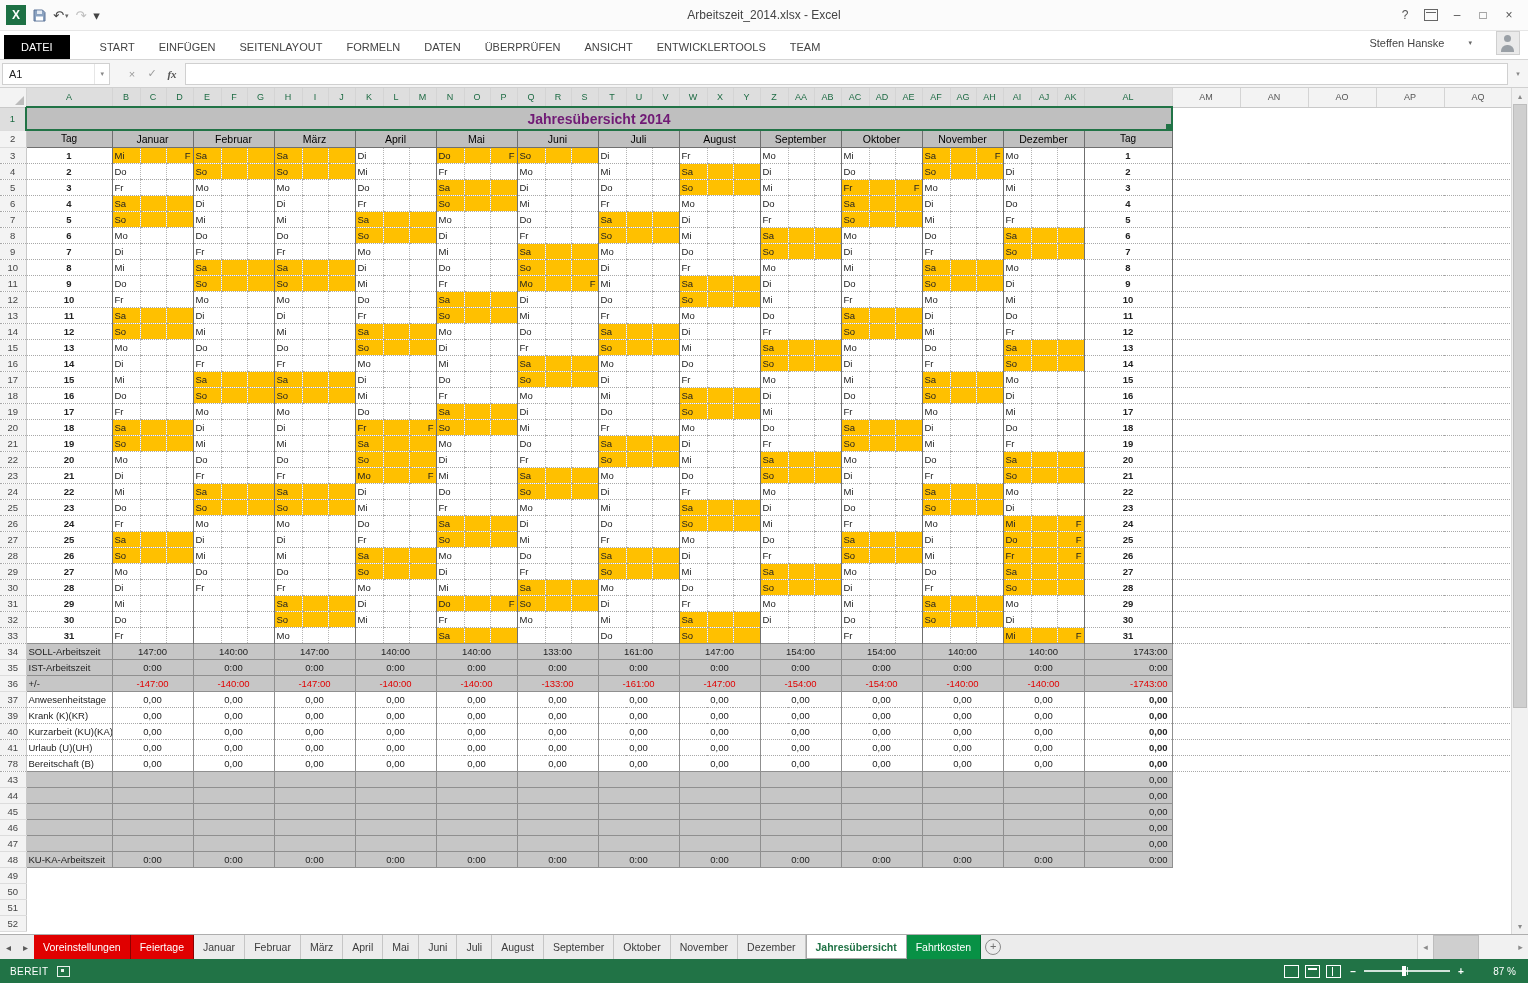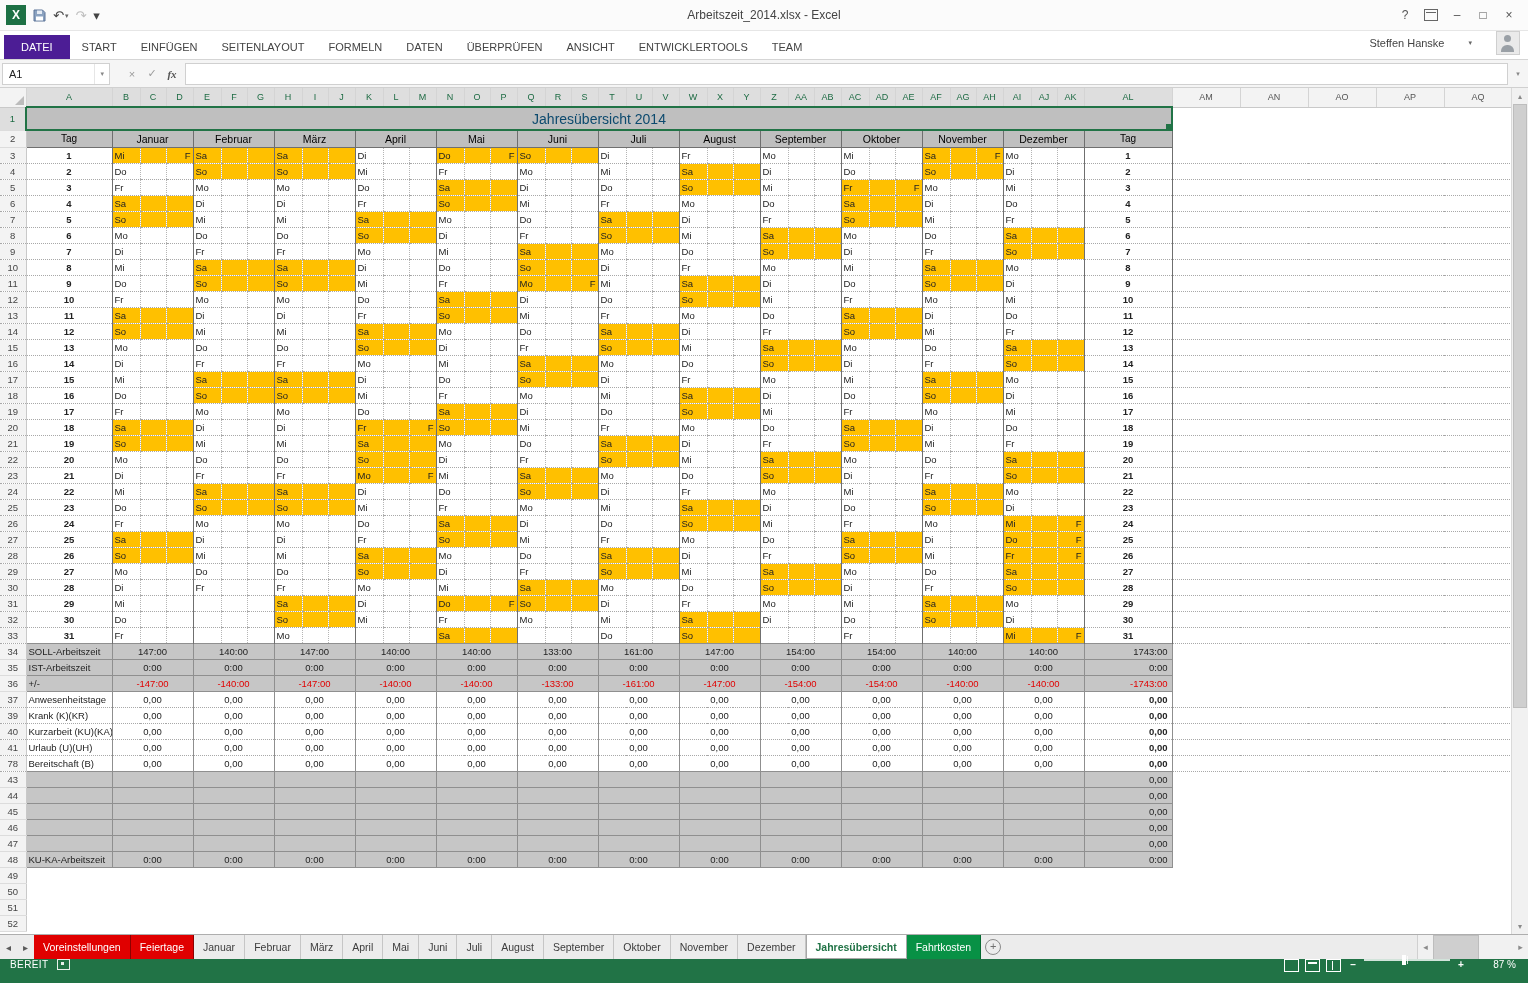--- a/index.html
+++ b/index.html
@@ -19,21 +19,21 @@
   .title-text{position:absolute;left:0;right:0;text-align:center;font-size:12px;color:#444;z-index:1}
   .win-controls{margin-left:auto;display:flex;align-items:center;z-index:2}
   .wbtn{width:26px;height:22px;display:flex;align-items:center;justify-content:center;
         font-size:12px;color:#555}
   .rdo{width:12px;height:10px;border:1px solid #666;position:relative}
   .rdo::after{content:"";position:absolute;left:1px;right:1px;top:2px;border-top:1px solid #666}
 
   
   .ribbon{flex:0 0 28px;background:#fff;border-bottom:1px solid #d5d5d5;
           display:flex;align-items:flex-end;padding-left:4px}
-  .file-tab{background:#4c1d95;color:#fff;font-size:11px;padding:6px 17px 6px 17px;margin-right:0}
+  .file-tab{background:#000000;color:#fff;font-size:11px;padding:6px 17px 6px 17px;margin-right:18px}
   .rtabs{display:flex}
   .rtab{font-size:11px;color:#444;padding:6px 12px}
   .user-area{margin-left:auto;display:flex;align-items:center;gap:24px;padding:0 8px 4px 0}
   .user-name{font-size:11px;color:#444}
   .user-caret{font-size:7px;color:#666}
   .avatar{width:22px;height:22px;background:#eaeaea;border:1px solid #cfcfcf;position:relative}
   .avatar::before{content:"";position:absolute;top:3px;left:7px;width:7px;height:7px;border-radius:50%;background:#9aa0a6}
   .avatar::after{content:"";position:absolute;bottom:2px;left:4px;width:13px;height:7px;border-radius:6px 6px 0 0;background:#9aa0a6}
 
   
@@ -56,21 +56,21 @@
   .colhead th{height:18px;background:#f3f3f3;border-right:1px solid #d4d4d4;border-bottom:1px solid #c9c9c9;
               font-size:9px;font-weight:normal;color:#555;text-align:center}
   th.selcol{background:#dedede;border-bottom:2px solid #217346;color:#1d6b43}
   .corner{position:relative}
   .corner .tri{position:absolute;right:2px;bottom:2px;width:0;height:0;
                border-left:9px solid transparent;border-bottom:9px solid #bcbcbc}
   .rh{background:#f3f3f3;border-right:1px solid #c9c9c9;border-bottom:1px solid #dcdcdc;
       font-size:9.5px;color:#444;text-align:center;height:15px}
   .rh.selrow{background:#dedede;border-right:2px solid #217346;color:#1d6b43}
 
-  .title-cell{background:#bfbfbf;color:#0c4a6e;font-weight:normal;font-size:14px;text-align:center;
+  .title-cell{background:#bfbfbf;color:#701a75;font-weight:bold;font-size:14px;text-align:center;
               border:2px solid #217346;position:relative}
   .title-cell::after{content:"";position:absolute;right:0;bottom:0;width:5px;height:5px;background:#217346}
   .tag-head,.month-head{background:#bfbfbf;color:#000;font-weight:normal;text-align:center;
                         border:1px solid #6f6f6f;font-size:10px}
   .month-head{font-size:10.5px}
 
   .dayrow td{height:15px;font-size:9.5px;border-bottom:1px dotted #a8a8a8}
   .day-num{font-weight:bold;text-align:center;background:#fff;
            border-left:1px solid #6f6f6f;border-right:1px solid #6f6f6f}
   .cw{background:#fff;border-left:1px solid #6f6f6f;padding-left:2px}
@@ -112,21 +112,21 @@
   .addsheet{width:24px;display:flex;align-items:center;justify-content:center}
   .addsheet span{width:14px;height:14px;border-radius:50%;border:1px solid #8b8b8b;color:#6f6f6f;
                  font-size:11px;line-height:12px;text-align:center}
   .tabfill{flex:1}
   .hscroll{width:110px;background:#f1f1f1;border-left:1px solid #d0d0d0;display:flex;align-items:center}
   .harrow{width:15px;text-align:center;color:#8a8a8a;font-size:9px}
   .htrack{flex:1;height:100%;padding:4px 0}
   .hthumb{height:100%;width:55%;background:#cfcfcf;border:1px solid #bdbdbd}
 
   
-  .statusbar{flex:0 0 24px;background:#217346;color:#fff;display:flex;align-items:flex-start;font-size:10px}
+  .statusbar{flex:0 0 24px;background:#217346;color:#fff;display:flex;align-items:center;font-size:10px}
   .mode{padding:0 8px 0 10px;letter-spacing:.4px}
   .macroicon{width:11px;height:9px;border:1px solid #fff;opacity:.9;position:relative}
   .macroicon::after{content:"";position:absolute;left:3px;top:2px;width:3px;height:3px;background:#fff}
   .sfill{flex:1}
   .vicon{width:13px;height:11px;border:1px solid #fff;margin:0 3px;position:relative}
   .vicon.v2::after{content:"";position:absolute;left:2px;right:2px;top:2px;height:2px;background:#fff}
   .vicon.v3::after{content:"";position:absolute;left:5px;top:1px;bottom:1px;width:1px;background:#fff}
   .zoomout,.zoomin{width:18px;text-align:center;font-weight:bold}
   .zslider{width:86px;height:2px;background:rgba(255,255,255,.8);position:relative;margin:0 2px}
   .zslider .notch{position:absolute;left:50%;top:-3px;width:1px;height:8px;background:rgba(255,255,255,.8)}

